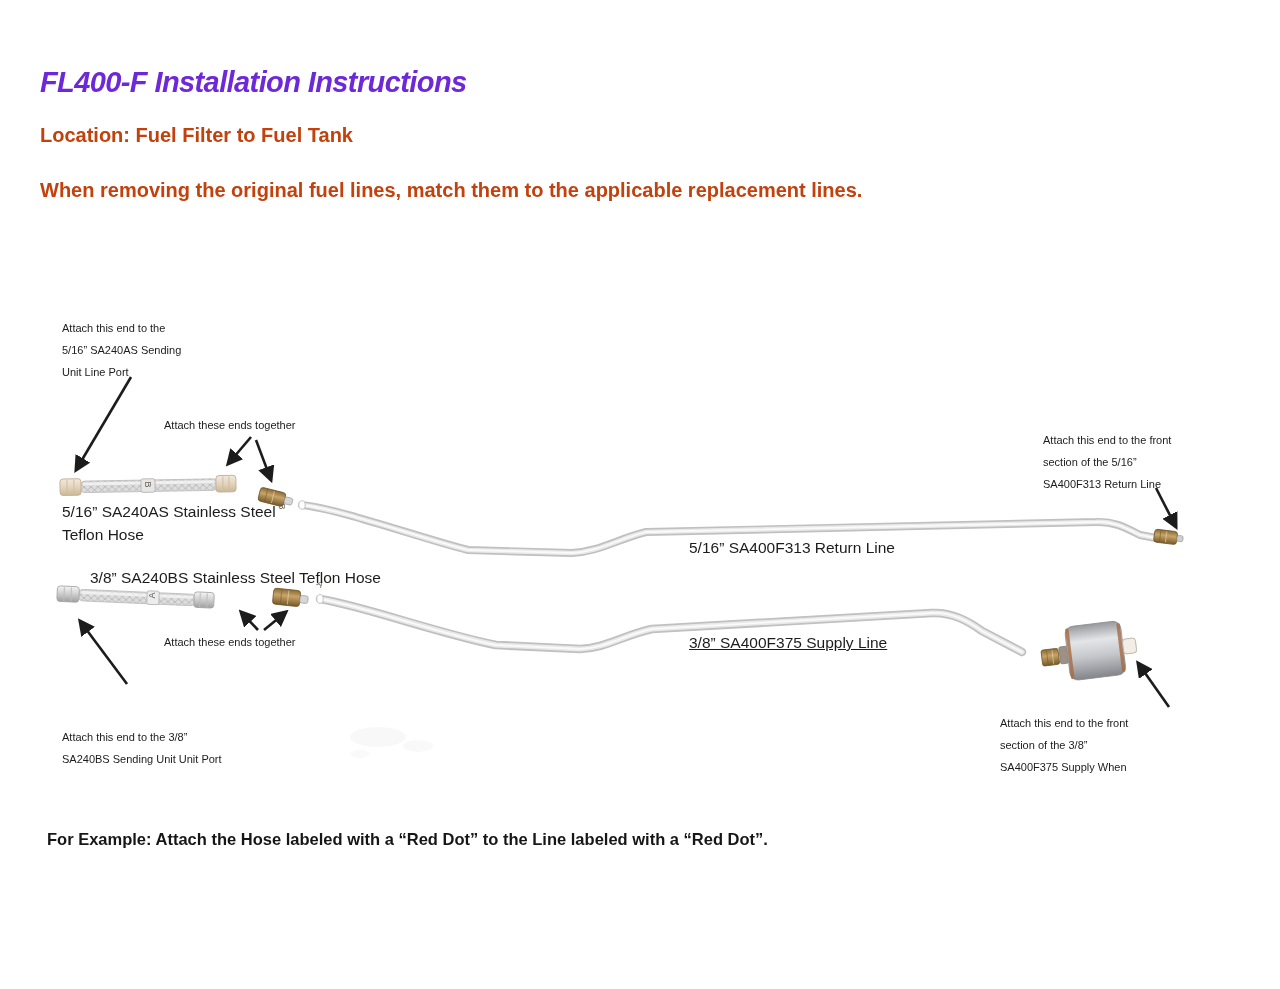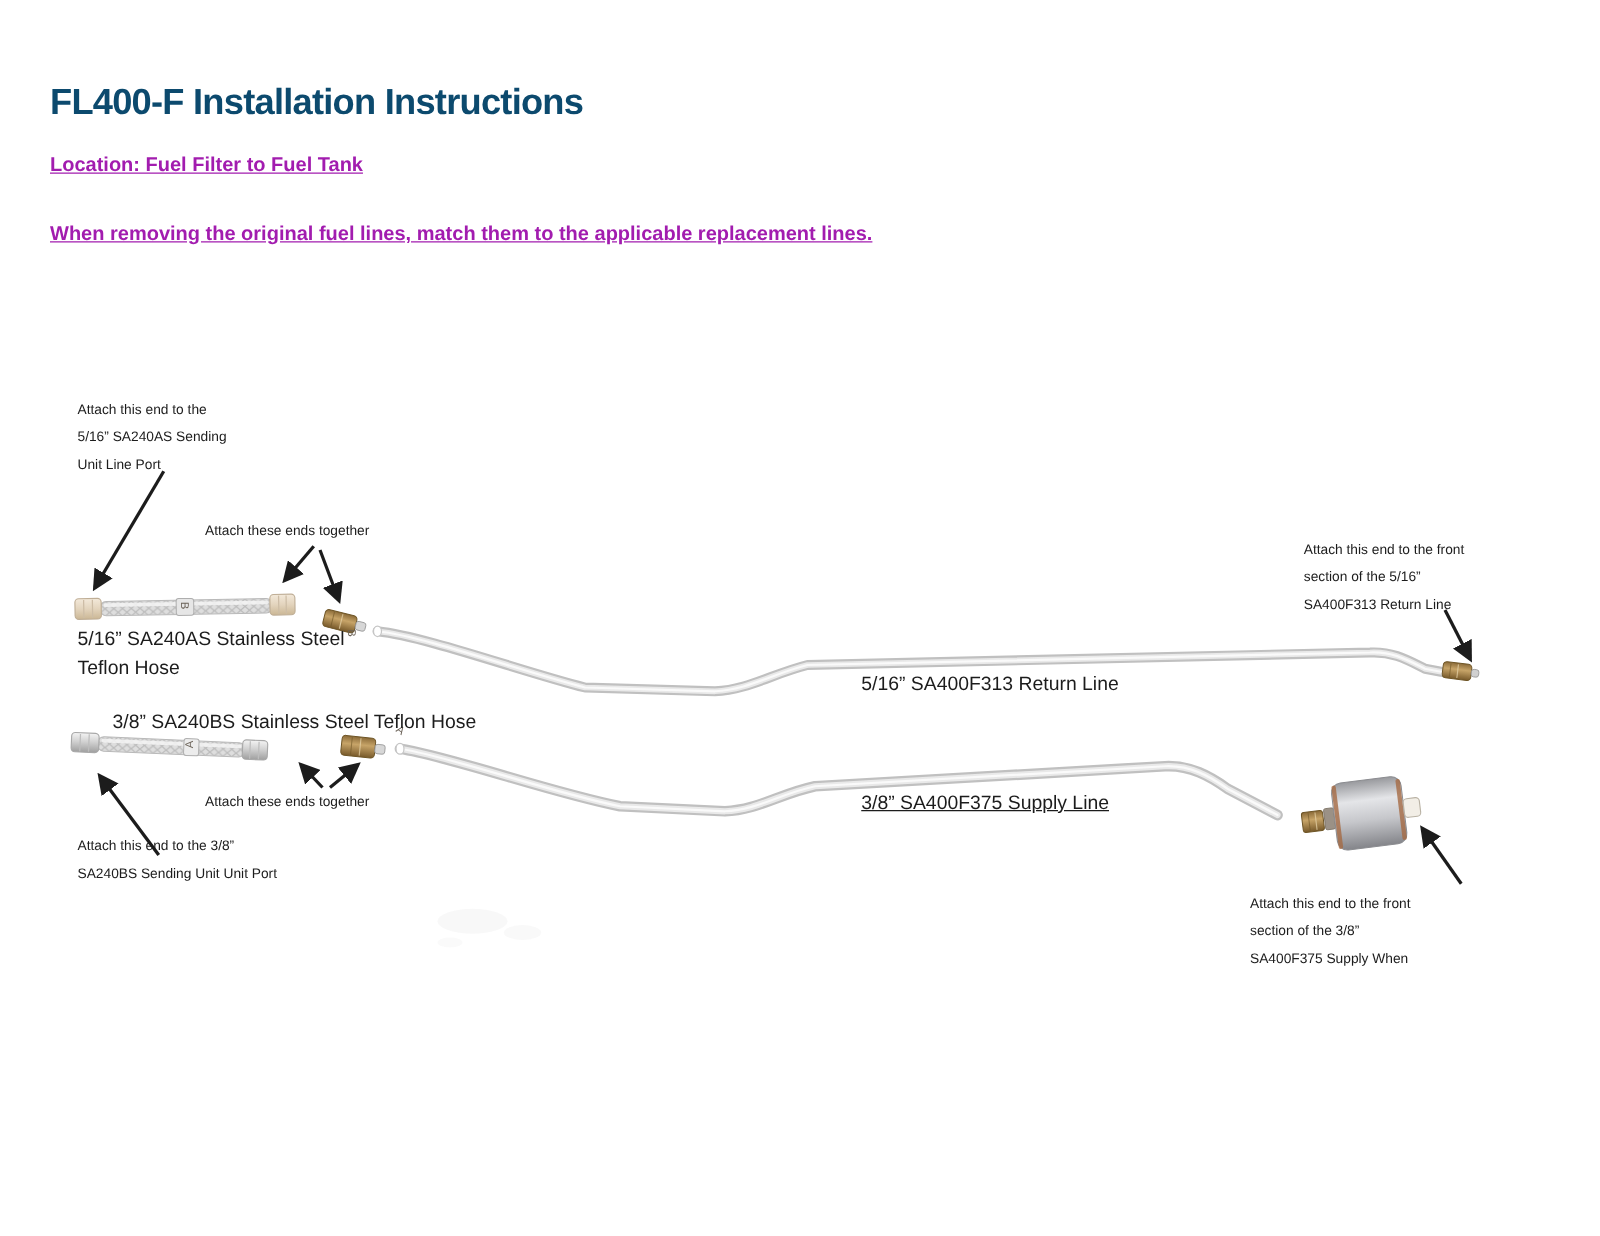--- a/index.html
+++ b/index.html
@@ -3,23 +3,23 @@
 <meta charset="utf-8">
 <style>
   html,body{margin:0;padding:0;background:#ffffff;}
   body{
     width:1280px;height:989px;position:relative;overflow:hidden;
     font-family:"Liberation Sans",sans-serif;color:#1c1c1c;
     -webkit-font-smoothing:antialiased;
   }
   .abs{position:absolute;}
   .title{
-    font-size:29px;font-weight:bold;letter-spacing:-0.6px;color:#0c4a6e;
+    font-size:29px;font-weight:bold;letter-spacing:-0.6px;color:#6d28d9;font-style:italic;
   }
-  .subhead{font-size:16px;font-weight:bold;color:#a21caf;text-decoration:underline;}
+  .subhead{font-size:20px;font-weight:bold;color:#c2410c;}
   .ann{font-size:11px;line-height:22px;color:#1c1c1c;white-space:nowrap;}
   .ann div{white-space:nowrap;}
   .partlabel{font-size:15.5px;line-height:22.5px;color:#1c1c1c;white-space:nowrap;}
   .footer-note{font-size:16.5px;font-weight:bold;line-height:23px;color:#161616;white-space:nowrap;}
   .dir-marker{
     position:absolute;font-size:9px;color:#6b6258;line-height:9px;
     transform-origin:center center;
   }
   svg{position:absolute;left:0;top:0;}
 </style>
@@ -173,31 +173,32 @@
 </div>
 
 <div class="abs partlabel" style="left:689px;top:537px;">5/16” SA400F313 Return Line</div>
 
 <div class="abs partlabel" style="left:62px;top:567px;margin-left:28px;">3/8” SA240BS Stainless Steel Teflon Hose</div>
 
 <div class="abs partlabel" style="left:689px;top:632px;text-decoration:underline;">3/8” SA400F375 Supply Line</div>
 
 <div class="abs ann" style="left:164px;top:631px;">Attach these ends together</div>
 
-<div class="abs ann" style="left:62px;top:666px;">
+<div class="abs ann" style="left:62px;top:726px;">
   <div>Attach this end to the 3/8”</div>
   <div>SA240BS Sending Unit Unit Port</div>
 </div>
 
 <div class="abs ann" style="left:1043px;top:429px;">
   <div>Attach this end to the front</div>
   <div>section of the 5/16”</div>
   <div>SA400F313 Return Line</div>
 </div>
 
 <div class="abs ann" style="left:1000px;top:712px;">
   <div>Attach this end to the front</div>
   <div>section of the 3/8”</div>
   <div>SA400F375 Supply When</div>
 </div>
 
 <div class="abs footer-note" style="left:47px;top:828px;">
+  <div>For Example: Attach the Hose labeled with a “Red Dot” to the Line labeled with a “Red Dot”.</div>
 </div>
 
 </body></html>

